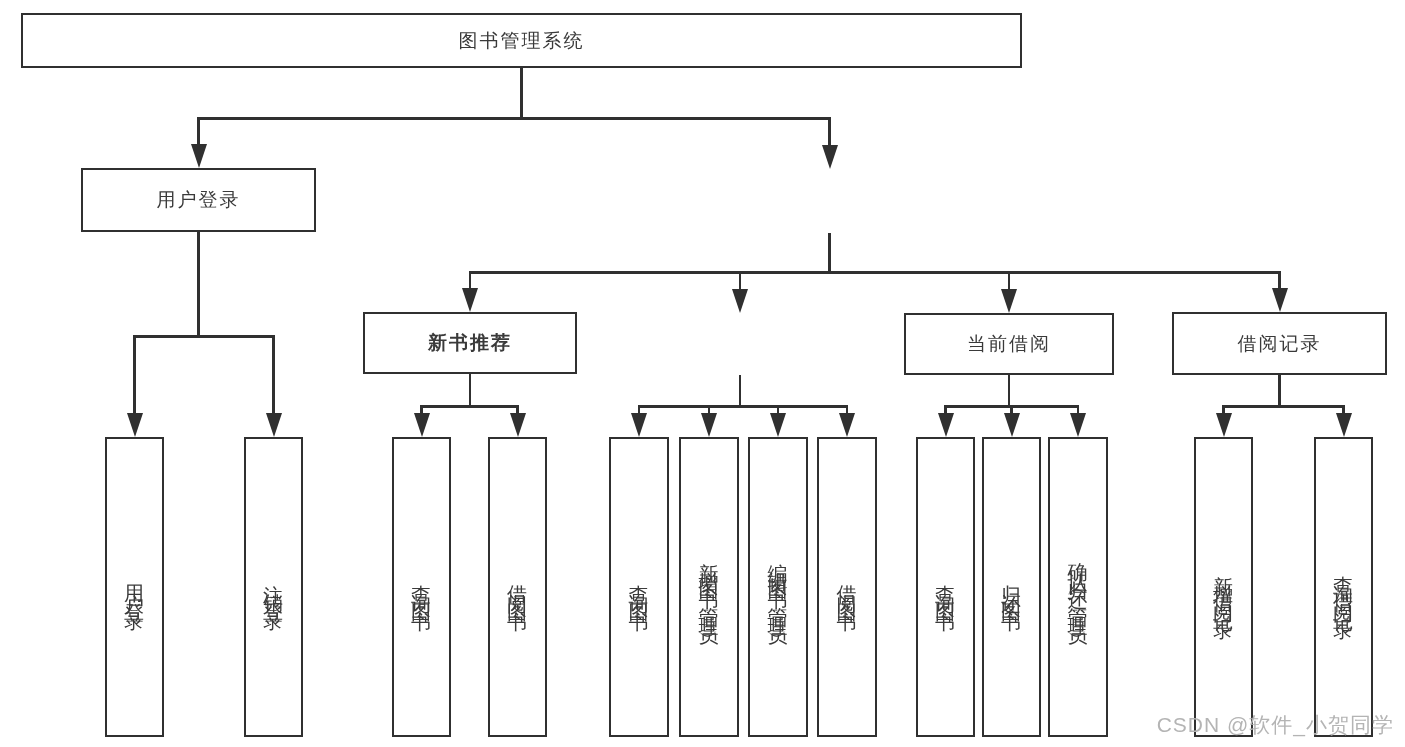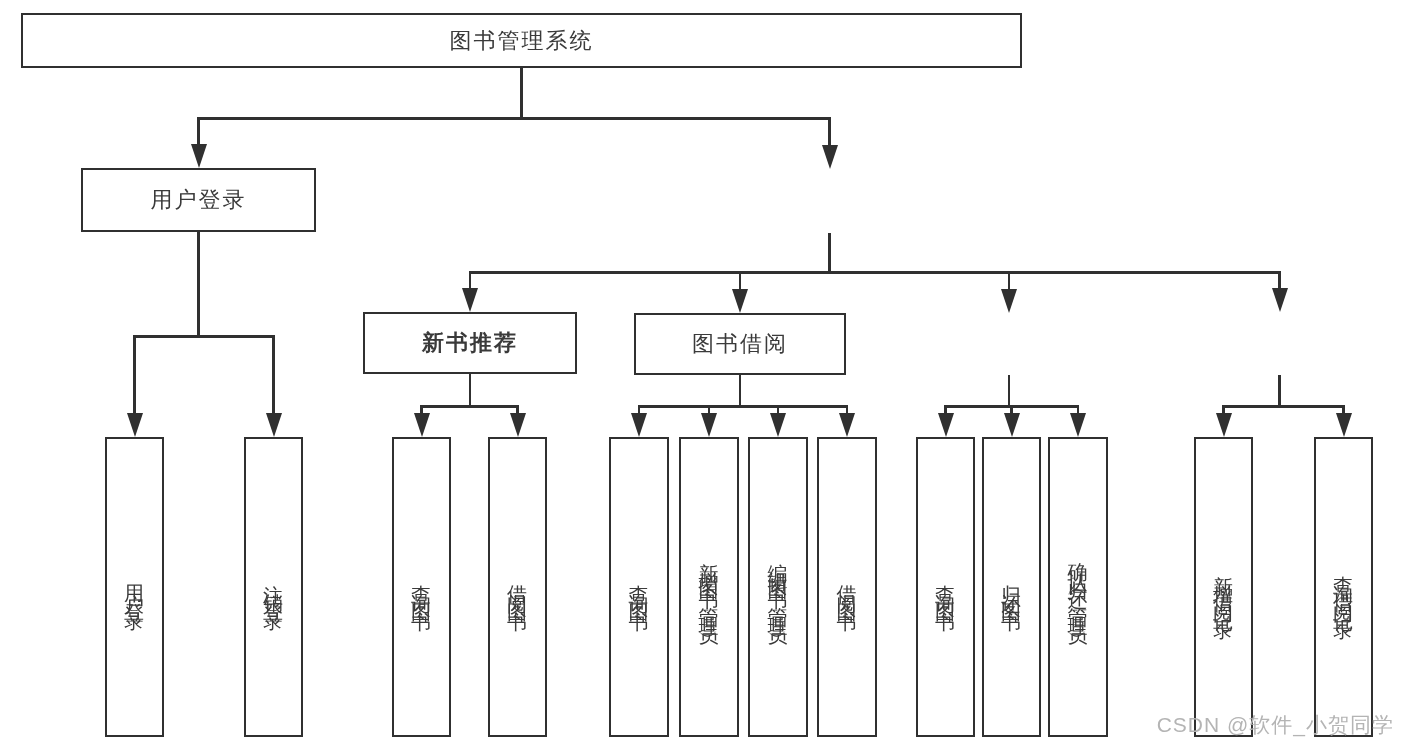--- a/index.html
+++ b/index.html
@@ -25,21 +25,21 @@
     box-sizing: border-box;
     border: 2.5px solid var(--line, #303030);
     background: var(--boxbg, #ffffff);
     color: var(--text, #3a3a3a);
     display: flex;
     align-items: center;
     justify-content: center;
     z-index: 2;
   }
   .node.h span {
-    font-size: 22px;
+    font-size: 19px;
     letter-spacing: 2px;
     white-space: nowrap;
   }
   .node.v span {
     writing-mode: vertical-rl;
     text-orientation: mixed;
     font-size: 20px;
     letter-spacing: 9px;
     line-height: 1;
   }
@@ -74,22 +74,25 @@
 <div id="canvas">
     <div class="node h" style="left: 21px; top: 13px; width: 1001px; height: 55px;">
       <span>图书管理系统</span>
     </div>
     <div class="node h" style="left: 81px; top: 168px; width: 235px; height: 64px;">
       <span>用户登录</span>
     </div>
     <div class="node h" style="left: 363px; top: 312px; width: 214px; height: 62px; font-weight: bold;">
       <span>新书推荐</span>
     </div>
-    <div class="node h" style="left: 634px; top: 313px; width: 212px; height: 62px;">
-      <span>图书借阅</span>
+    <div class="node h" style="left: 904px; top: 313px; width: 210px; height: 62px;">
+      <span>当前借阅</span>
+    </div>
+    <div class="node h" style="left: 1172px; top: 312px; width: 215px; height: 63px;">
+      <span>借阅记录</span>
     </div>
     <div class="node v" style="left: 105px; top: 437px; width: 59px; height: 300px;">
       <span>用户登录</span>
     </div>
     <div class="node v" style="left: 244px; top: 437px; width: 59px; height: 300px;">
       <span>注销登录</span>
     </div>
     <div class="node v" style="left: 392px; top: 437px; width: 59px; height: 300px;">
       <span>查询图书</span>
     </div>

